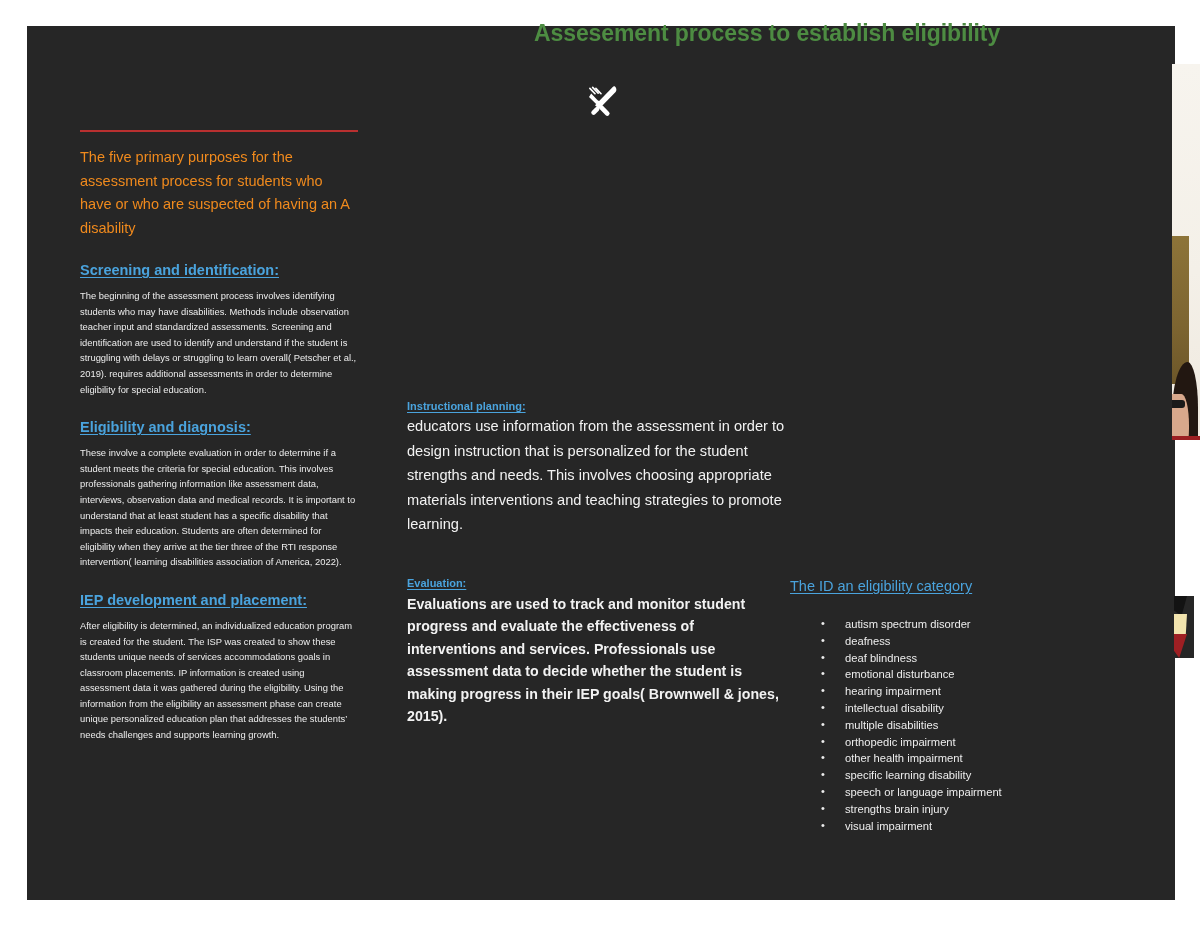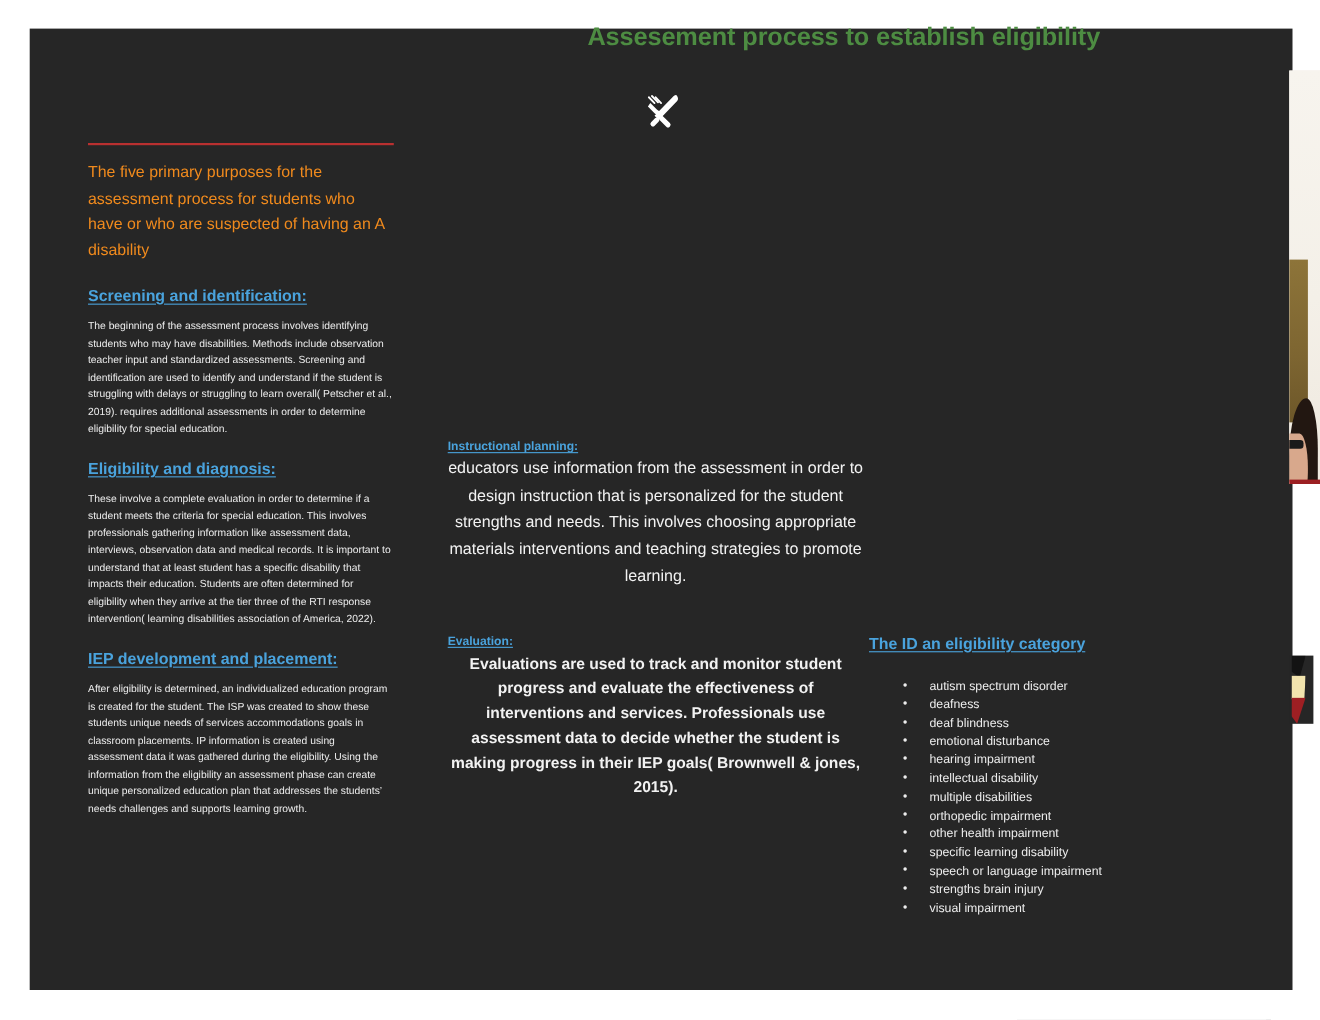--- a/index.html
+++ b/index.html
@@ -173,41 +173,40 @@
     text-underline-offset: 2px;
     margin: 0 0 2px 0;
     display: block;
   }
   .mid-body {
     color: #f2f2f2;
     font-size: 14.6px;
     line-height: 24.5px;
     margin: 0 0 26px 0;
     width: 378px;
-    text-align: center;
   }
   .mid-body.bold {
     font-weight: bold;
     line-height: 22.5px;
     font-size: 14.2px;
   }
   .mid-block-2 { margin-top: 4px; }
   .mid-gap { height: 14px; }
 
   
   .col-right {
     position: absolute;
     left: 790px;
     top: 578px;
     width: 290px;
   }
   .right-head {
     color: #4aa3dd;
     font-size: 14.5px;
-    font-weight: bold;
+    font-weight: normal;
     text-decoration: underline;
     text-underline-offset: 2px;
     margin: 0 0 22px 0;
     display: block;
   }
   .cat-list {
     list-style: none;
     margin: 0;
     padding: 0;
   }

